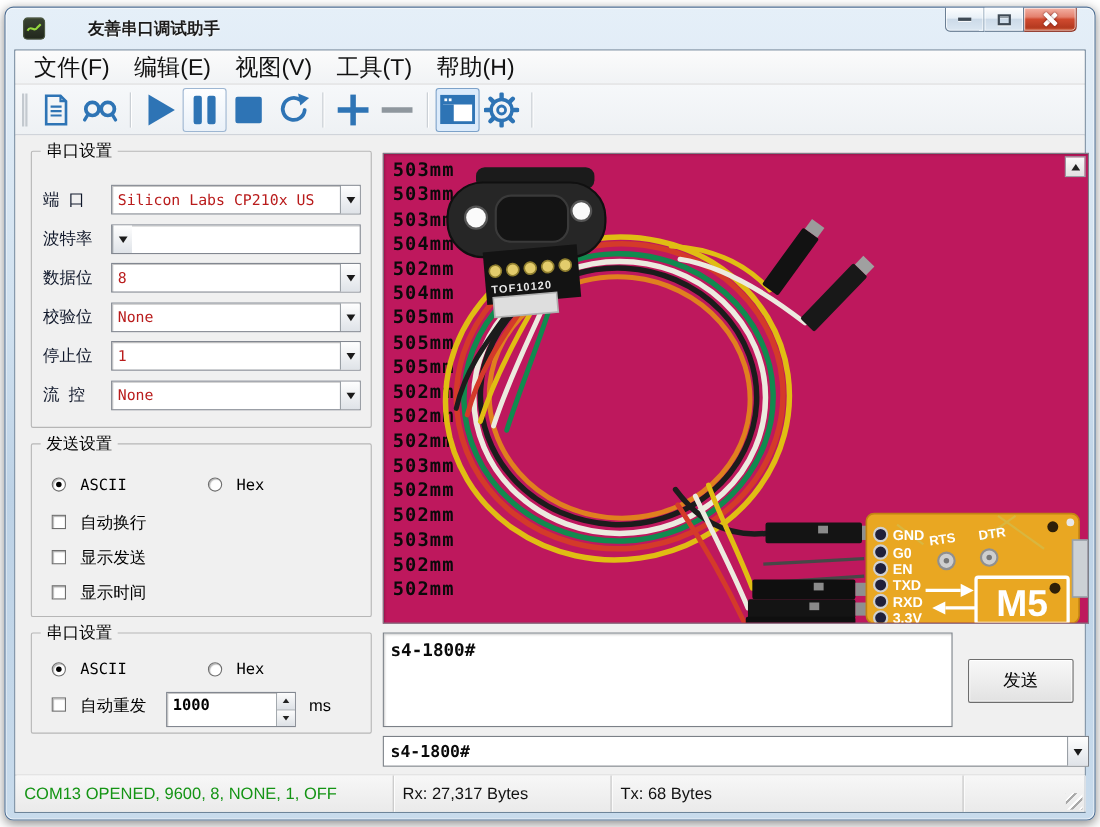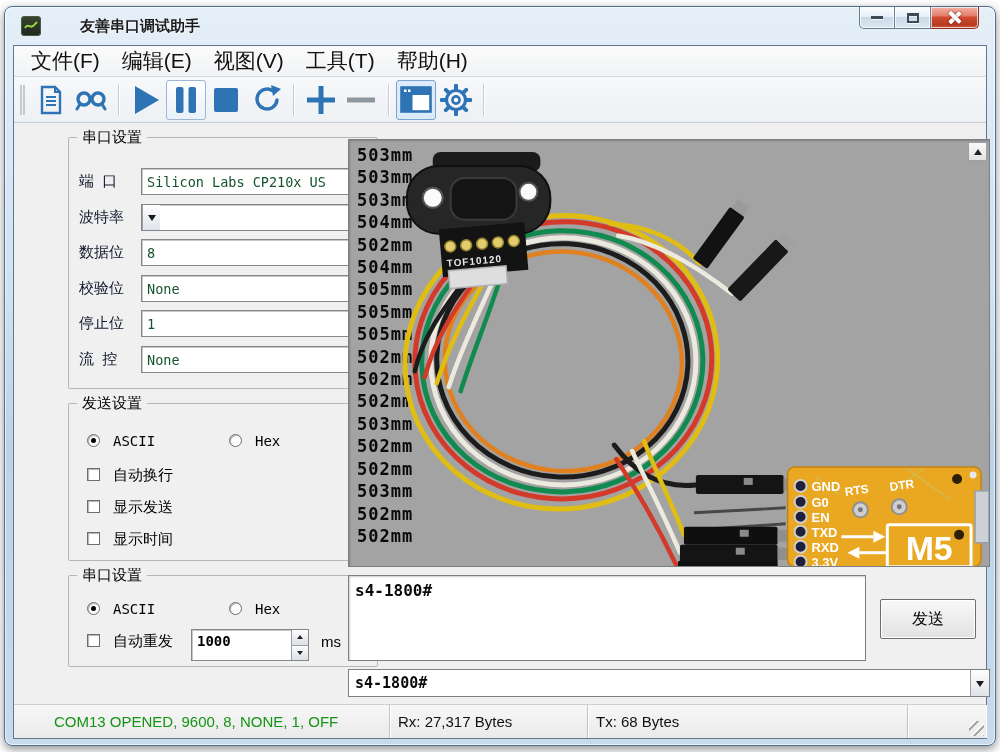--- a/index.html
+++ b/index.html
@@ -48,28 +48,28 @@
   .sep { width:1px; height:32px; background:#c7ccd2; margin:0 7px; box-shadow:1px 0 0 #fff; }
   .tb { width:40px; height:40px; border:1px solid transparent; background:none; display:flex; align-items:center; justify-content:center; }
   .tb.pressed { border:1px solid #9db6d2; border-radius:3px; background:linear-gradient(#fdfeff,#eaf1f9); }
   .tb.lit { border:1px solid #7da2c9; border-radius:3px; background:#dcebfb; }
   .blue { fill:#2e74b5; }
   .bluestroke { fill:none; stroke:#2e74b5; }
 
   
   .workspace { position:relative; flex:1; background:#f0f0f0; }
 
-  .groupbox { position:absolute; border:1px solid #b6b6b6; border-radius:2px;margin-left:40px; }
+  .groupbox { position:absolute; border:1px solid #b6b6b6; border-radius:2px; }
   .gtitle { position:absolute; top:-10px; left:8px; background:#f0f0f0; padding:0 5px; font-size:15px; color:#000; }
 
   .row { position:absolute; left:0; width:100%; height:27px; }
   .flbl { position:absolute; left:10px; top:4px; font-size:15px; color:#0f172a; white-space:pre; }
   .dd { position:absolute; left:72px; right:9px; top:0; height:27px; background:#fff;
     border:1px solid #828790; box-shadow:inset 1px 1px 0 #c6c6c6; display:flex; align-items:center; }
-  .ddv { flex:1; font-size:13.5px; padding-left:5px; color:#14532d; white-space:nowrap; overflow:hidden; }
+  .ddv { flex:1; font-size:13.5px; padding-left:5px; color:#b91c1c; white-space:nowrap; overflow:hidden; }
   .ddb { width:18px; height:100%; border-left:1px solid #9aa0a6; background:linear-gradient(#fefefe,#dfe3e8);
     display:flex; align-items:center; justify-content:center; }
   .td { width:0; height:0; border:4px solid transparent; border-top:6px solid #1a1a1a; margin-top:5px; }
 
   .rb { position:absolute; width:13px; height:13px; border-radius:50%; background:#fff; border:1px solid #6e6e6e;
     box-shadow:inset 1px 1px 1px rgba(0,0,0,.3); }
   .rb .dot { position:absolute; left:3px; top:3px; width:5px; height:5px; border-radius:50%; background:#000; }
   .rlbl { position:absolute; font-size:14px; color:#000; }
   .cb { position:absolute; width:13px; height:13px; background:#fff; border:1px solid #6e6e6e;
     box-shadow:inset 1px 1px 1px rgba(0,0,0,.3); }
@@ -77,21 +77,21 @@
 
   .spin { position:absolute; height:32px; background:#fff; border:1px solid #828790; box-shadow:inset 1px 1px 0 #c6c6c6; display:flex;font-weight:bold; }
   .spv { flex:1; font-size:14px; padding:3px 0 0 5px; }
   .sparrows { width:17px; display:flex; flex-direction:column; border-left:1px solid #9aa0a6; }
   .spu,.spd { flex:1; background:linear-gradient(#fcfcfc,#dde1e6); display:flex; align-items:center; justify-content:center; }
   .spu { border-bottom:1px solid #9aa0a6; }
   .spu::after { content:""; width:0; height:0; border:3px solid transparent; border-bottom:4px solid #222; margin-bottom:3px; }
   .spd::after { content:""; width:0; height:0; border:3px solid transparent; border-top:4px solid #222; margin-top:3px; }
 
   
-  .rxbox { position:absolute; left:334px; top:16px; width:642px; height:428px; background:#a3a3a3;
+  .rxbox { position:absolute; left:334px; top:16px; width:642px; height:428px; background:#be185d;
     border:1px solid #7b8087; box-shadow:inset 1px 1px 2px rgba(0,0,0,.2); overflow:hidden; }
   .rxtext { position:absolute; left:8px; top:4px; }
   .rxline { font-family:"DejaVu Sans Mono","Liberation Mono",monospace; font-size:17px; font-weight:bold;
     line-height:22.4px; color:#0a0a0a; letter-spacing:1px; }
   .photo { position:absolute; inset:0; pointer-events:none; }
   .scrollup { position:absolute; right:2px; top:2px; width:19px; height:19px; background:linear-gradient(#fafafa,#e2e2e2);
     border:1px solid #9aa0a6; display:flex; align-items:center; justify-content:center; }
   .scrollup::after { content:""; width:0; height:0; border:4px solid transparent; border-bottom:6px solid #222; margin-bottom:4px; }
 
   
@@ -99,21 +99,21 @@
     border:1px solid #7b8087; box-shadow:inset 1px 1px 2px rgba(0,0,0,.2); padding:5px 6px; }
   .sendbox span { font-size:16px; font-weight:bold; color:#0a0a0a; }
   .sendbtn { position:absolute; left:866px; top:476px; width:96px; height:40px; font-size:16px; color:#000;
     background:linear-gradient(#f8f8f8,#e2e2e2); border:1px solid #6d6d6d; border-radius:2px;
     box-shadow:inset 0 0 0 1px #fff; font-family:inherit; }
   .combo { position:absolute; left:334px; top:546px; width:642px; height:28px; background:#fff;
     border:1px solid #7b8087; display:flex; align-items:center; }
   .combov { flex:1; font-size:15px; font-weight:bold; padding-left:6px; color:#0a0a0a; }
 
   
-  .statusbar { height:34px; background:linear-gradient(#f7f7f7,#eaeaea); border-top:1px solid #cfcfcf; display:flex;padding-left:32px; }
+  .statusbar { height:34px; background:linear-gradient(#f7f7f7,#eaeaea); border-top:1px solid #cfcfcf; display:flex; }
   .ss { border-right:1px solid #c4c4c4; box-shadow:1px 0 0 #fff; display:flex; align-items:center; padding-left:8px;
     font-size:15px; color:#111; }
   .s1 { width:344px; color:#149414; }
   .s2 { width:198px; }
   .s3 { width:320px; }
   .s4 { flex:1; border-right:none; position:relative; }
   .gripcorner { position:absolute; right:2px; bottom:2px; width:15px; height:15px;
     background:repeating-linear-gradient(135deg, transparent 0 4px, #fdfdfd 4px 5.5px, #a9a9a9 5.5px 7.5px); }
 </style>
 </head>

